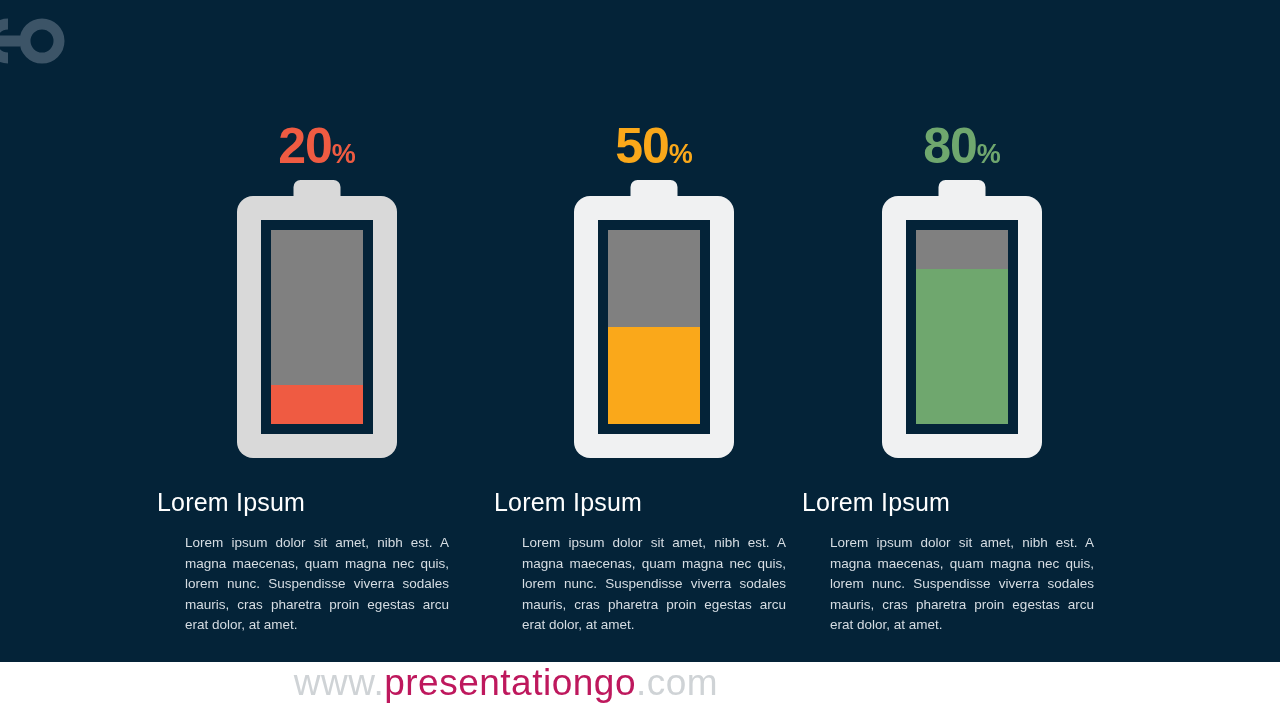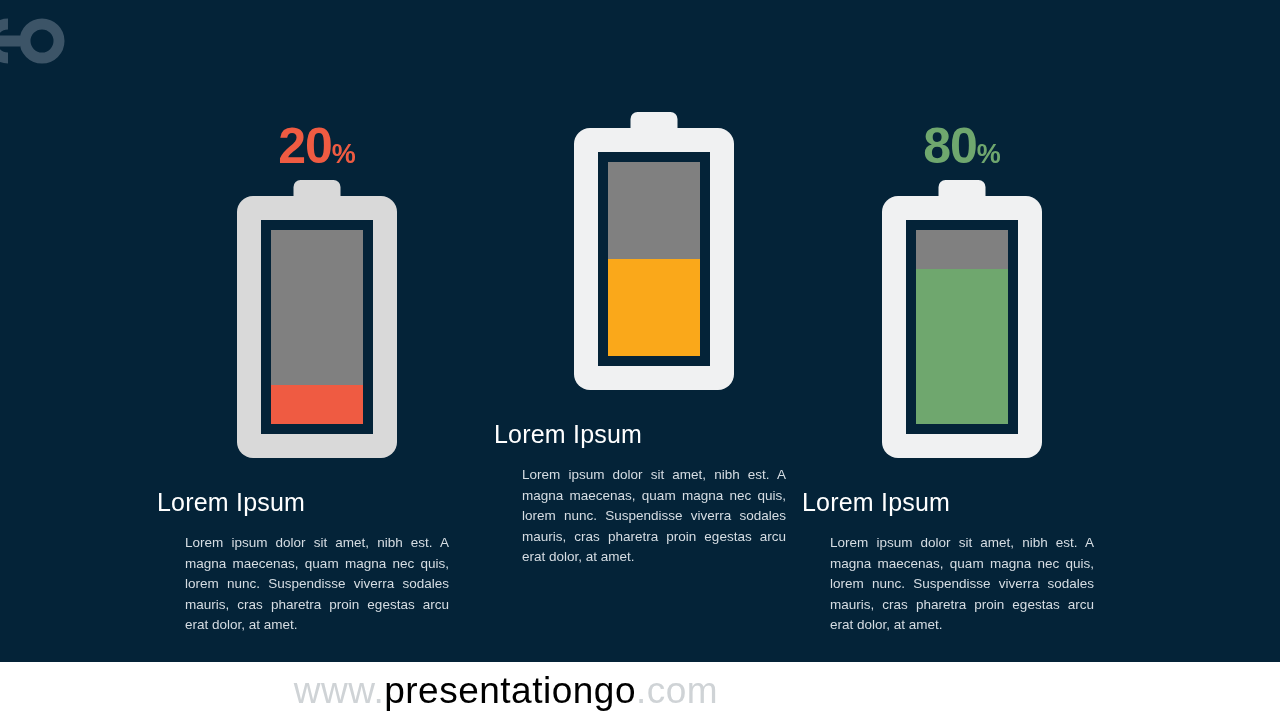--- a/index.html
+++ b/index.html
@@ -74,25 +74,25 @@
     text-align:justify;text-justify:inter-word;
   }
 
   
   .footer{
     position:absolute;left:0;top:662px;width:1280px;height:58px;
     background:#ffffff;
   }
   .footer-text{
     position:absolute;left:0;top:0;width:1012px;height:58px;
-    display:flex;align-items:center;justify-content:center;
+    display:flex;justify-content:center;
     font-size:37px;letter-spacing:0.5px;
   }
   .fw-dim{color:#cfd3d6;}
-  .fw-strong{color:#000000;}
+  .fw-strong{color:#be185d;}
 </style>
 </head>
 <body>
 
 <div class="slide">
 
   <div class="logo-wm">
     <svg width="110" height="74" viewBox="0 0 110 74" xmlns="http://www.w3.org/2000/svg">
       <g fill="none" stroke="#3c5467" stroke-width="11">
         <path d="M42 20 A17 17 0 1 0 42 54"></path>
@@ -115,20 +115,23 @@
         <div class="bat-window"></div>
         <div class="bat-core">
           <div class="bat-fill" style="background:#ef5b42;height:20%"></div>
         </div>
       </div>
       <div class="heading">Lorem Ipsum</div>
       <div class="body-text">Lorem ipsum dolor sit amet, nibh est. A magna maecenas, quam magna nec quis, lorem nunc. Suspendisse viverra sodales mauris, cras pharetra proin egestas arcu erat dolor, at amet.</div>
     </div>
 
     <div class="col col-1">
+      <div class="pct">
+        <span class="num" style="color:#faa81a">50</span><span class="sym" style="color:#faa81a">%</span>
+      </div>
       <div class="battery">
         <div class="bat-nub" style="background:#f0f1f2"></div>
         <div class="bat-shell" style="background:#f0f1f2"></div>
         <div class="bat-window"></div>
         <div class="bat-core">
           <div class="bat-fill" style="background:#faa81a;height:50%"></div>
         </div>
       </div>
       <div class="heading">Lorem Ipsum</div>
       <div class="body-text">Lorem ipsum dolor sit amet, nibh est. A magna maecenas, quam magna nec quis, lorem nunc. Suspendisse viverra sodales mauris, cras pharetra proin egestas arcu erat dolor, at amet.</div>

